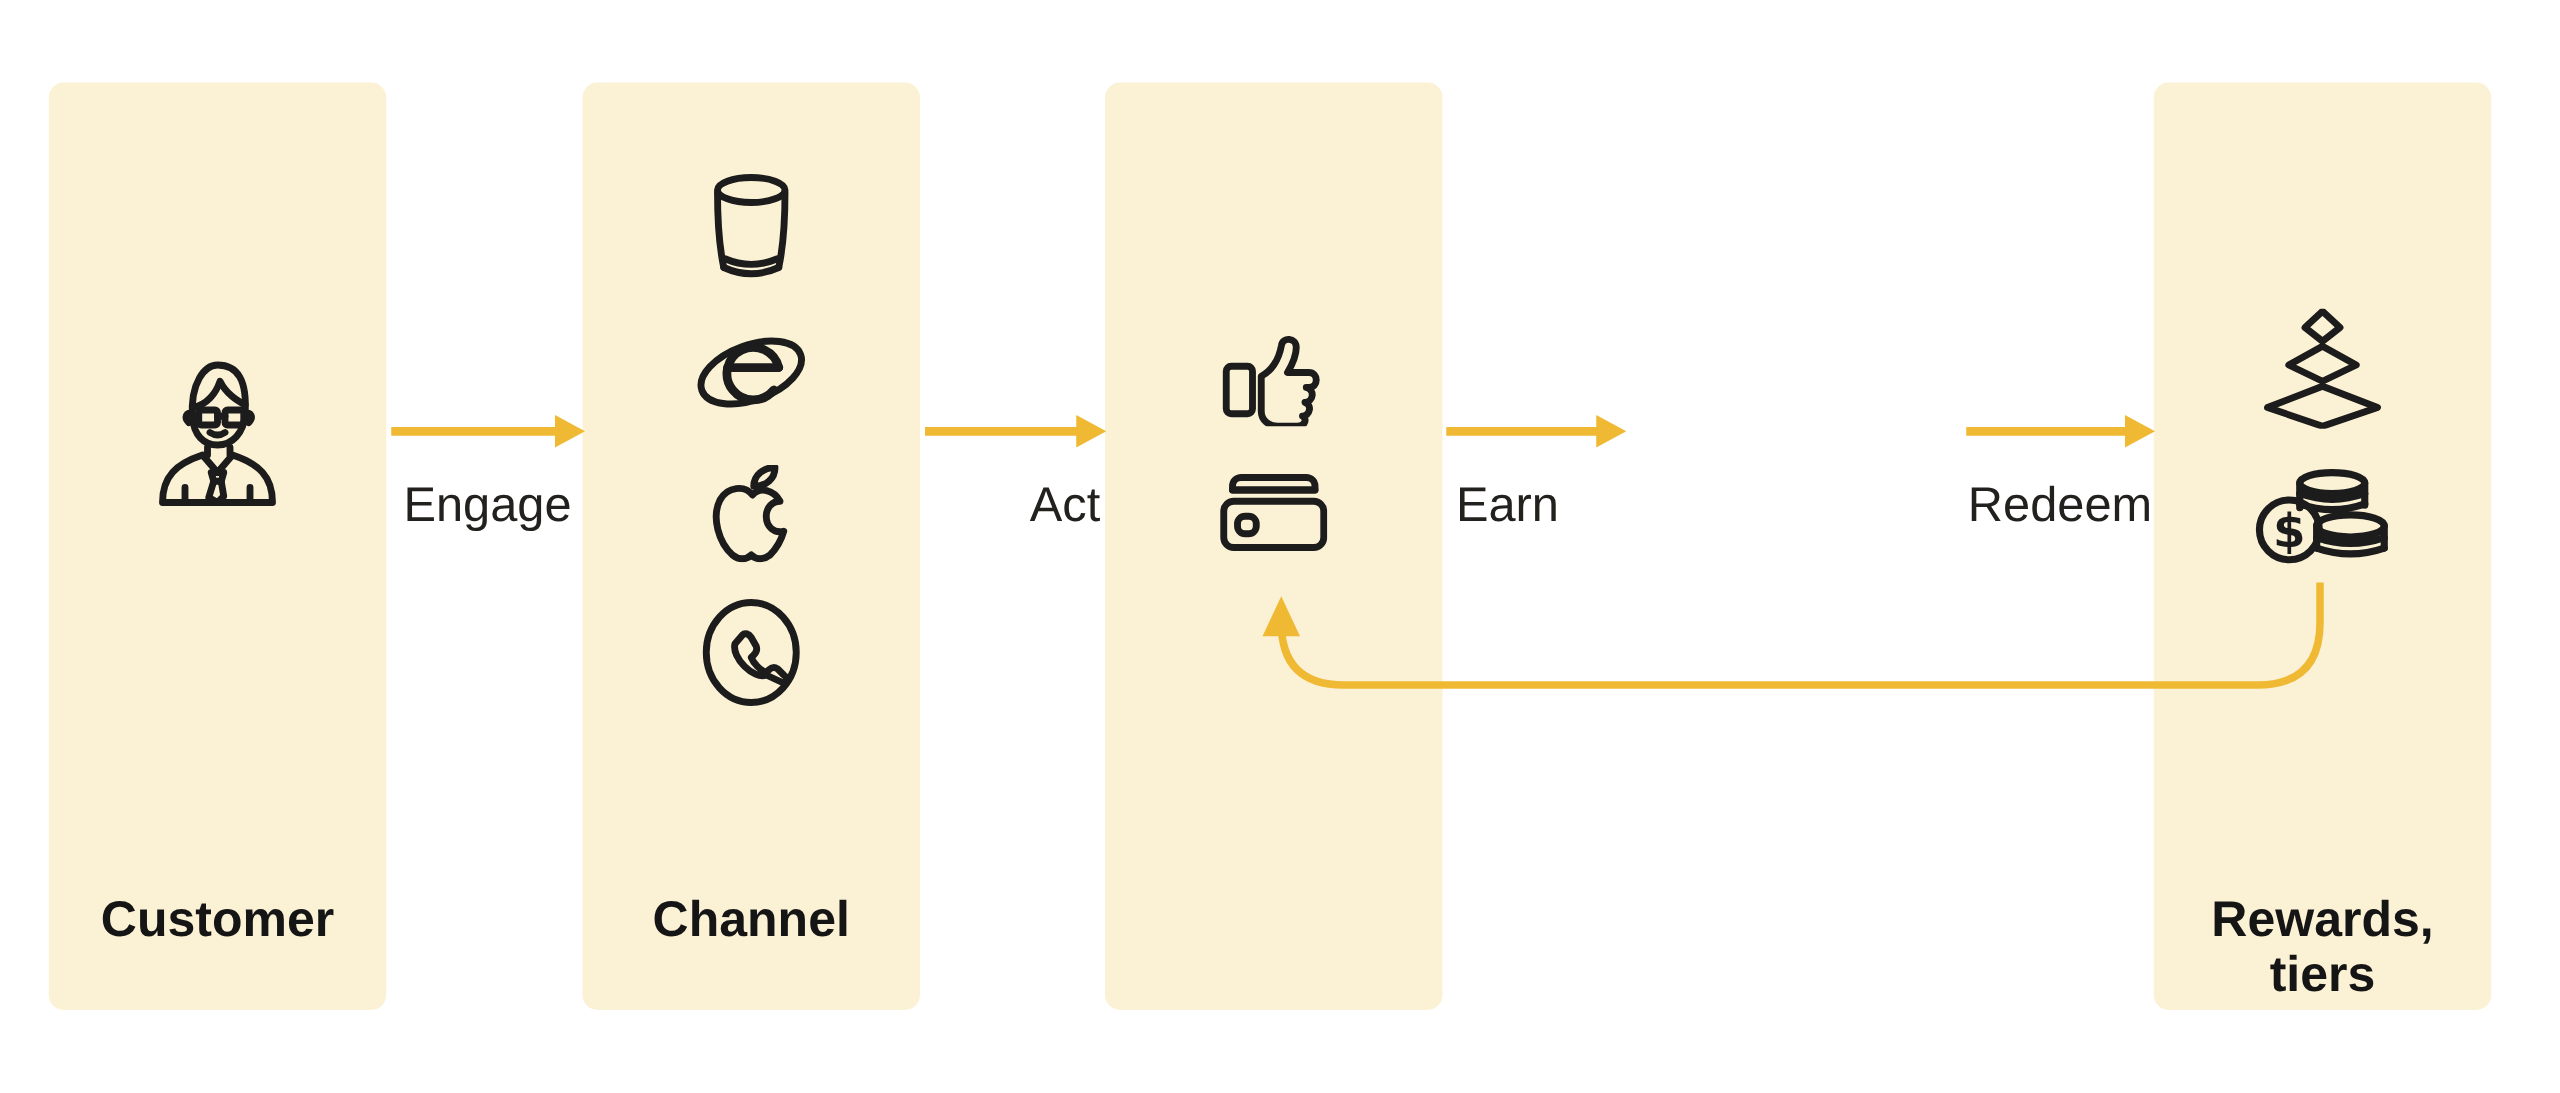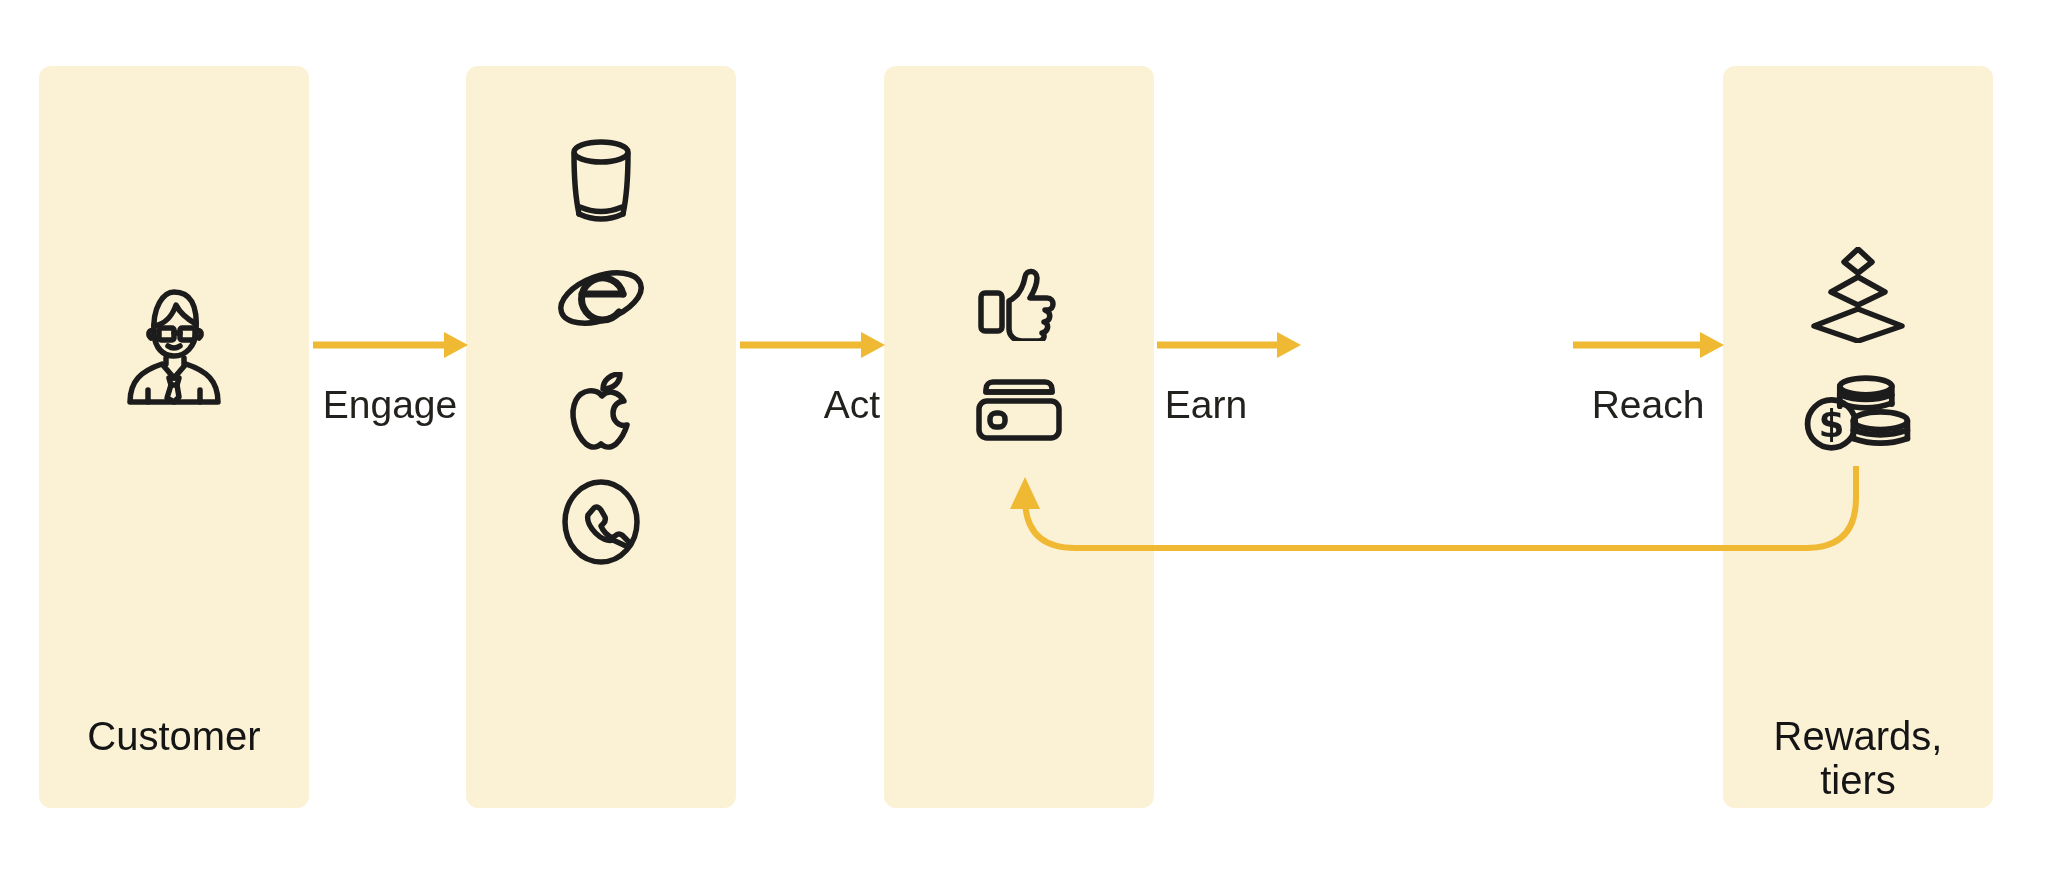--- a/index.html
+++ b/index.html
@@ -11,21 +11,21 @@
     position:absolute;top:66px;width:270px;height:742px;
     background:var(--col-bg,#FBF1D5);border-radius:12px;
   }
   .col-1{left:39px;}  .col-2{left:466px;}  .col-3{left:884px;}
   .col-4{left:1300px;} .col-5{left:1723px;}
   .icon{position:absolute;left:50%;transform:translateX(-50%);}
   .icon svg{display:block;}
   .ink{stroke:#1c1c1c;stroke-width:5.5;fill:none;stroke-linecap:round;stroke-linejoin:round;}
   .col-label{
     position:absolute;left:0;right:0;top:648px;text-align:center;
-    font-size:40px;font-weight:400;color:#151515;line-height:1.1;
+    font-size:40px;font-weight:700;color:#151515;line-height:1.1;
     white-space:pre-line;letter-spacing:0;
   }
   .flow-label{
     position:absolute;width:220px;text-align:center;
     font-size:39px;font-weight:400;color:#23211e;top:383px;
   }
   .flow-label-1{left:280px;} .flow-label-2{left:742px;}
   .flow-label-3{left:1096px;} .flow-label-4{left:1538px;}
   .redeem-label{position:absolute;left:1330px;top:570px;width:220px;text-align:center;
     font-size:39px;color:#23211e;}
@@ -84,20 +84,21 @@
         <path class="ink" d="M36,17 C36,8 44,2 53,2 C53,11 46,17 36,17 Z"></path>
         <path class="ink" d="M35,24 C29,16 15,17 9,28 C2,42 8,62 19,72 C24,76 30,76 34,72 C38,76 44,76 49,72 C54,67 58,60 60,53 C52,55 46,49 46,41 C46,34 51,29 57,29 C52,20 41,17 35,24 Z"></path>
       </svg>
     </div>
     <div class="icon" style="top:412px">
       <svg width="80" height="88" viewBox="0 0 80 88">
         <ellipse class="ink" cx="40" cy="44" rx="36" ry="40"></ellipse>
         <path class="ink" d="M52,62 C42,66 24,48 27,37 L33,30 C35,28 38,29 40,32 L44,39 C45,42 44,44 42,46 L40,48 C42,53 47,58 52,60 L54,58 C56,56 58,55 61,57 L66,62 C69,64 69,67 67,69 Z"></path>
       </svg>
     </div>
+    <div class="col-label">Channel</div>
   </section>
 
   <section class="col col-3">
     <div class="icon" style="top:189px">
       <svg width="86" height="86" viewBox="0 0 86 86">
         <rect class="ink" x="5" y="38" width="21" height="38" rx="4"></rect>
         <path class="ink" d="M33,74 L33,46 C41,42 47,33 49,22 C50,14 61,15 61,23 C61,31 57,38 54,43 L71,43 C79,43 79,55 71,55 L69,55 C76,57 75,66 68,67 C74,69 72,77 66,78 C70,80 68,86 62,86 L46,86 C39,86 33,81 33,74 Z"></path>
       </svg>
     </div>
     <div class="icon" style="top:311px">
@@ -156,15 +157,15 @@
     </g>
     <g>
       <path class="redeem-line" d="M1856,466 L1856,498 Q1856,548 1806,548 L1075,548 Q1025,548 1025,498 L1025,506"></path>
       <polygon class="flow-head" points="1010,509 1040,509 1025,477"></polygon>
     </g>
   </svg>
 
   <div class="flow-label flow-label-1">Engage</div>
   <div class="flow-label flow-label-2">Act</div>
   <div class="flow-label flow-label-3">Earn</div>
-  <div class="flow-label flow-label-4">Reach</div>
+  <div class="flow-label flow-label-4">Redeem</div>
 
 </div>
 
 </body></html>

